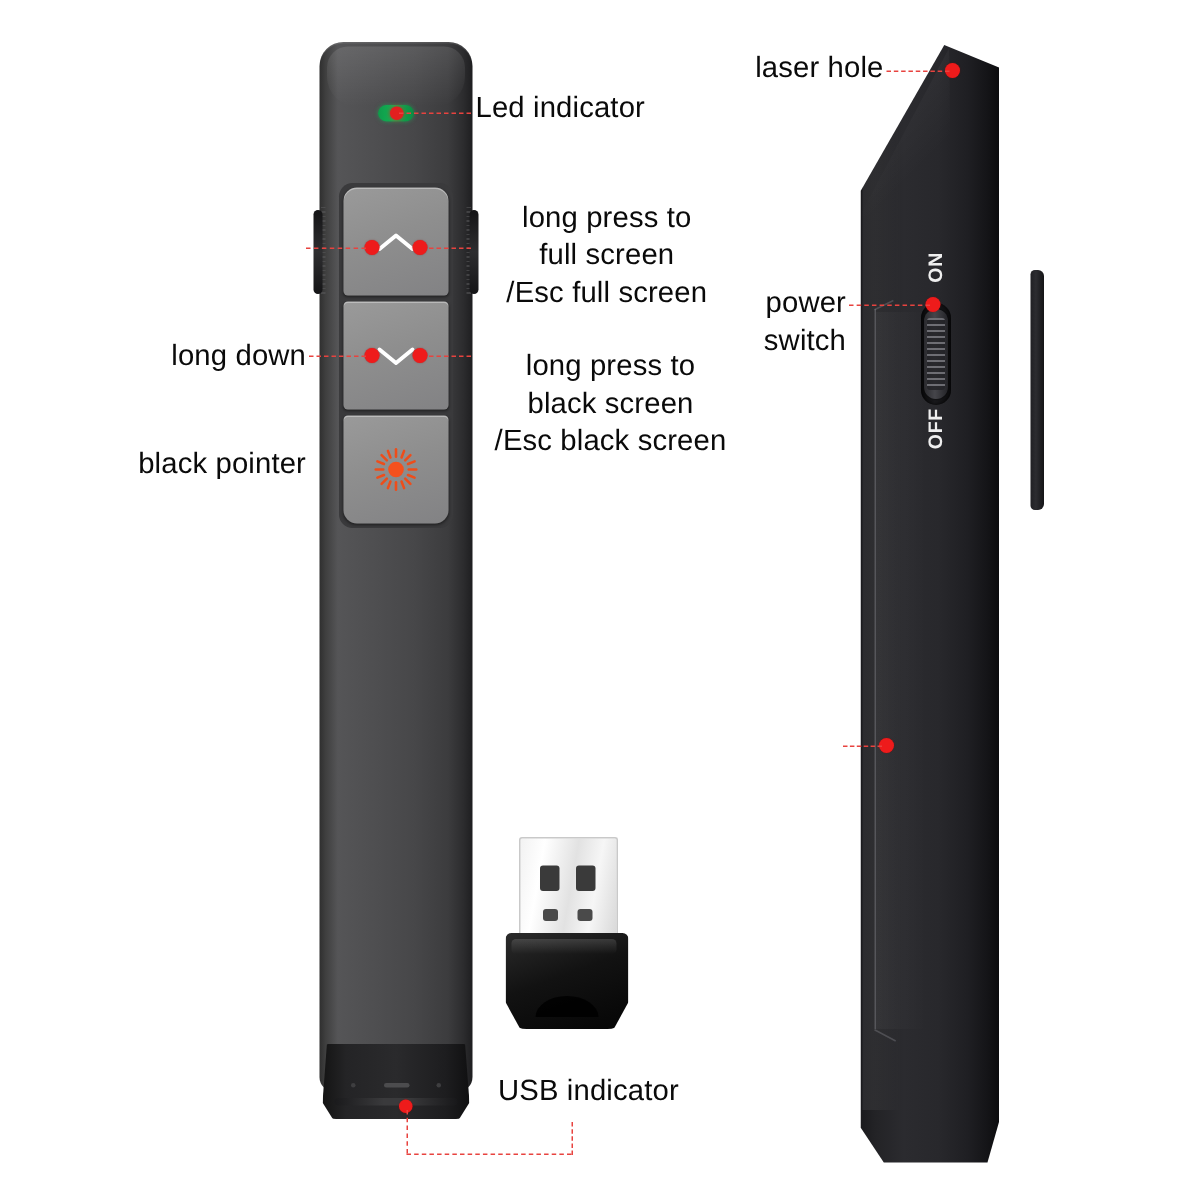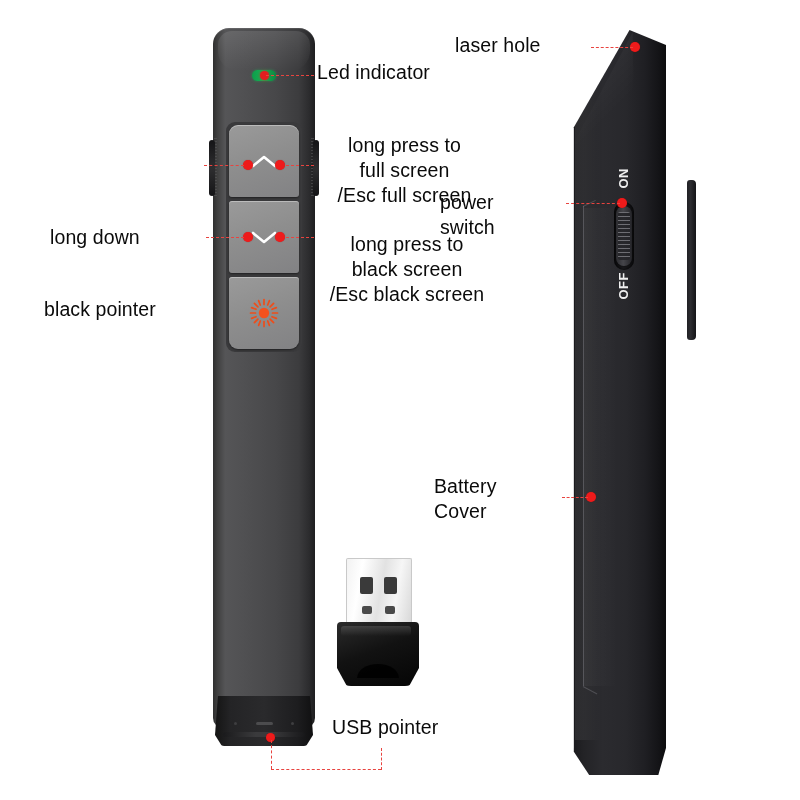--- a/index.html
+++ b/index.html
@@ -16,21 +16,21 @@
   
   .label{
     position:absolute;
     font-size:19.5px;
     line-height:25px;
     color:#0a0a0a;
     white-space:pre-line;
     letter-spacing:.1px;
   }
   .label.right{text-align:center;}
-  .label.leftal{}
+  .label.leftal{text-align:right;}
 
   
   .dot{
     position:absolute;
     width:10px;height:10px;border-radius:50%;
     background:#ee1b1b;
     box-shadow:0 0 1px rgba(150,0,0,.6);
   }
   .dot.sm{width:9px;height:9px;}
   .leader{
@@ -389,29 +389,27 @@
   <div class="label right" style="left:317px;top:232px;width:180px;">long press to
 black screen
 /Esc black screen</div>
 
   <div class="label leftal" style="left:44px;top:297px;width:160px;">black pointer</div>
 
   <div class="dot sm" style="left:266px;top:733px;"></div>
   <div class="lead-v" style="left:271px;top:740px;height:29px;"></div>
   <div class="leader" style="left:271px;top:769px;width:110px;"></div>
   <div class="lead-v" style="left:381px;top:748px;height:22px;"></div>
-  <div class="label right" style="left:332px;top:715px;">USB pointer</div>
+  <div class="label right" style="left:332px;top:715px;">USB indicator</div>
 
   <div class="dot" style="left:630px;top:42px;"></div>
   <div class="leader" style="left:591px;top:47px;width:42px;"></div>
   <div class="label leftal" style="left:455px;top:33px;width:134px;">laser hole</div>
 
   <div class="dot" style="left:617px;top:198px;"></div>
   <div class="leader" style="left:566px;top:203px;width:54px;"></div>
   <div class="label leftal" style="left:440px;top:190px;width:124px;">power
 switch</div>
 
   <div class="dot" style="left:586px;top:492px;"></div>
   <div class="leader" style="left:562px;top:497px;width:26px;"></div>
-  <div class="label leftal" style="left:434px;top:474px;width:126px;">Battery
-Cover</div>
 
 </div>
 
 </body></html>

